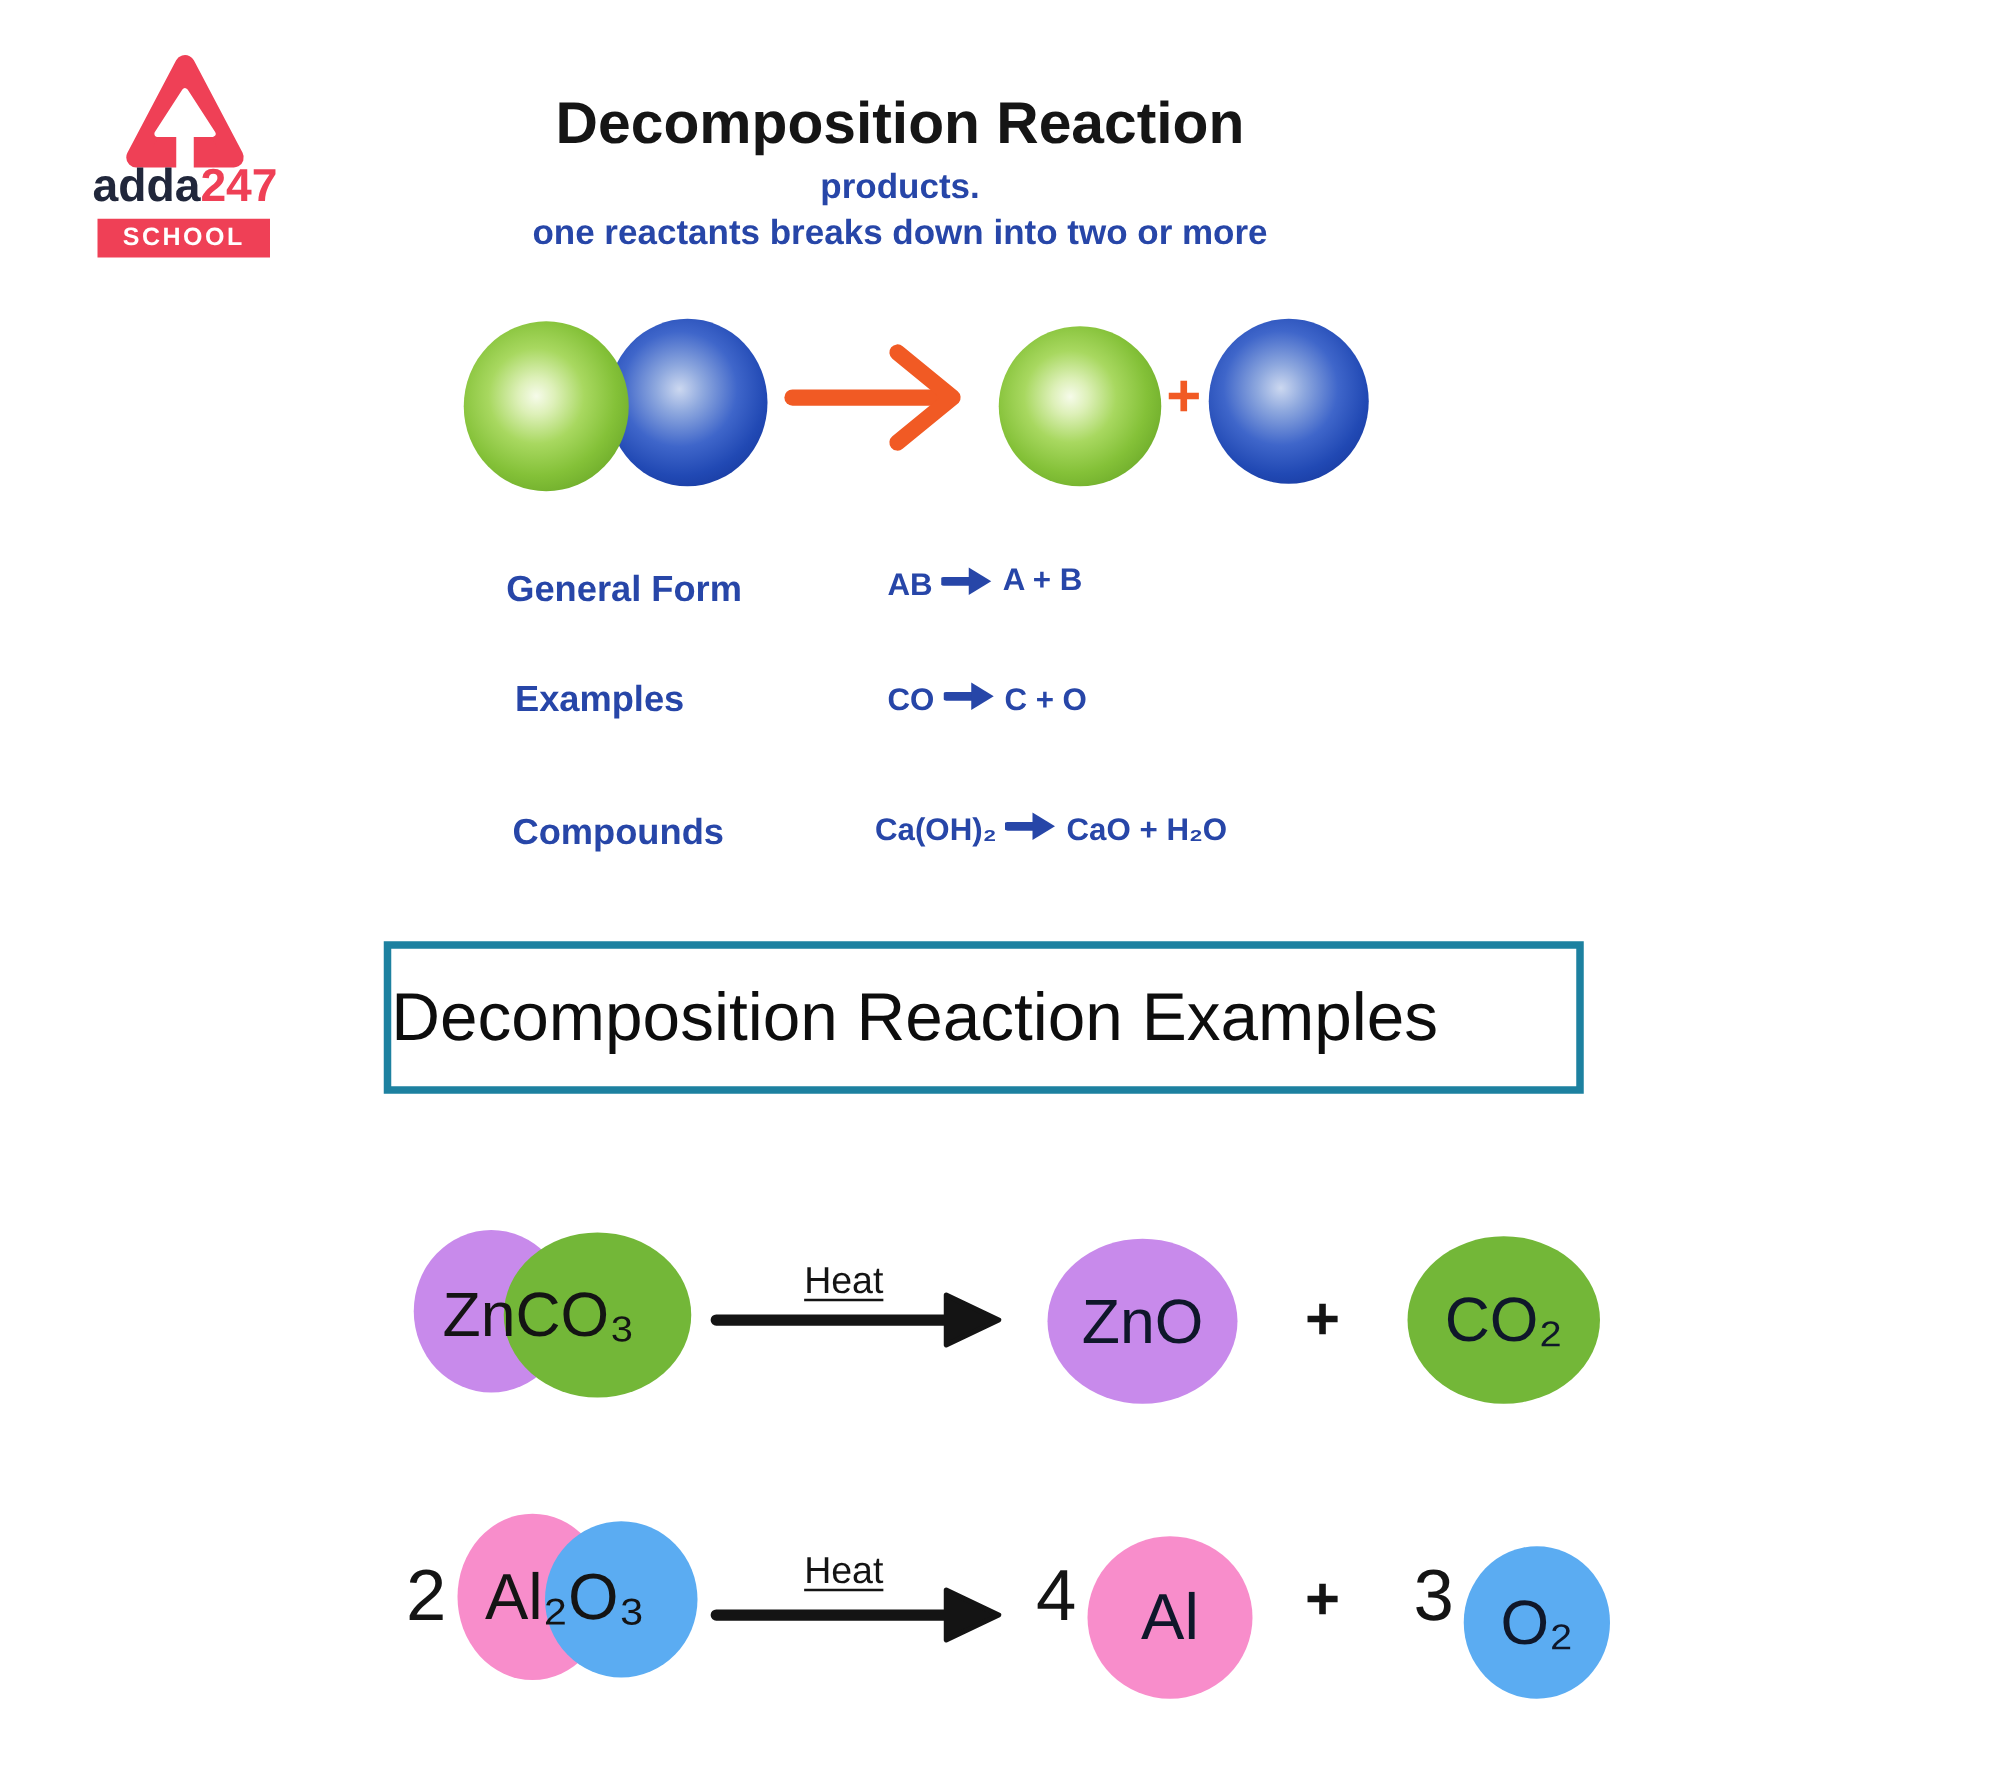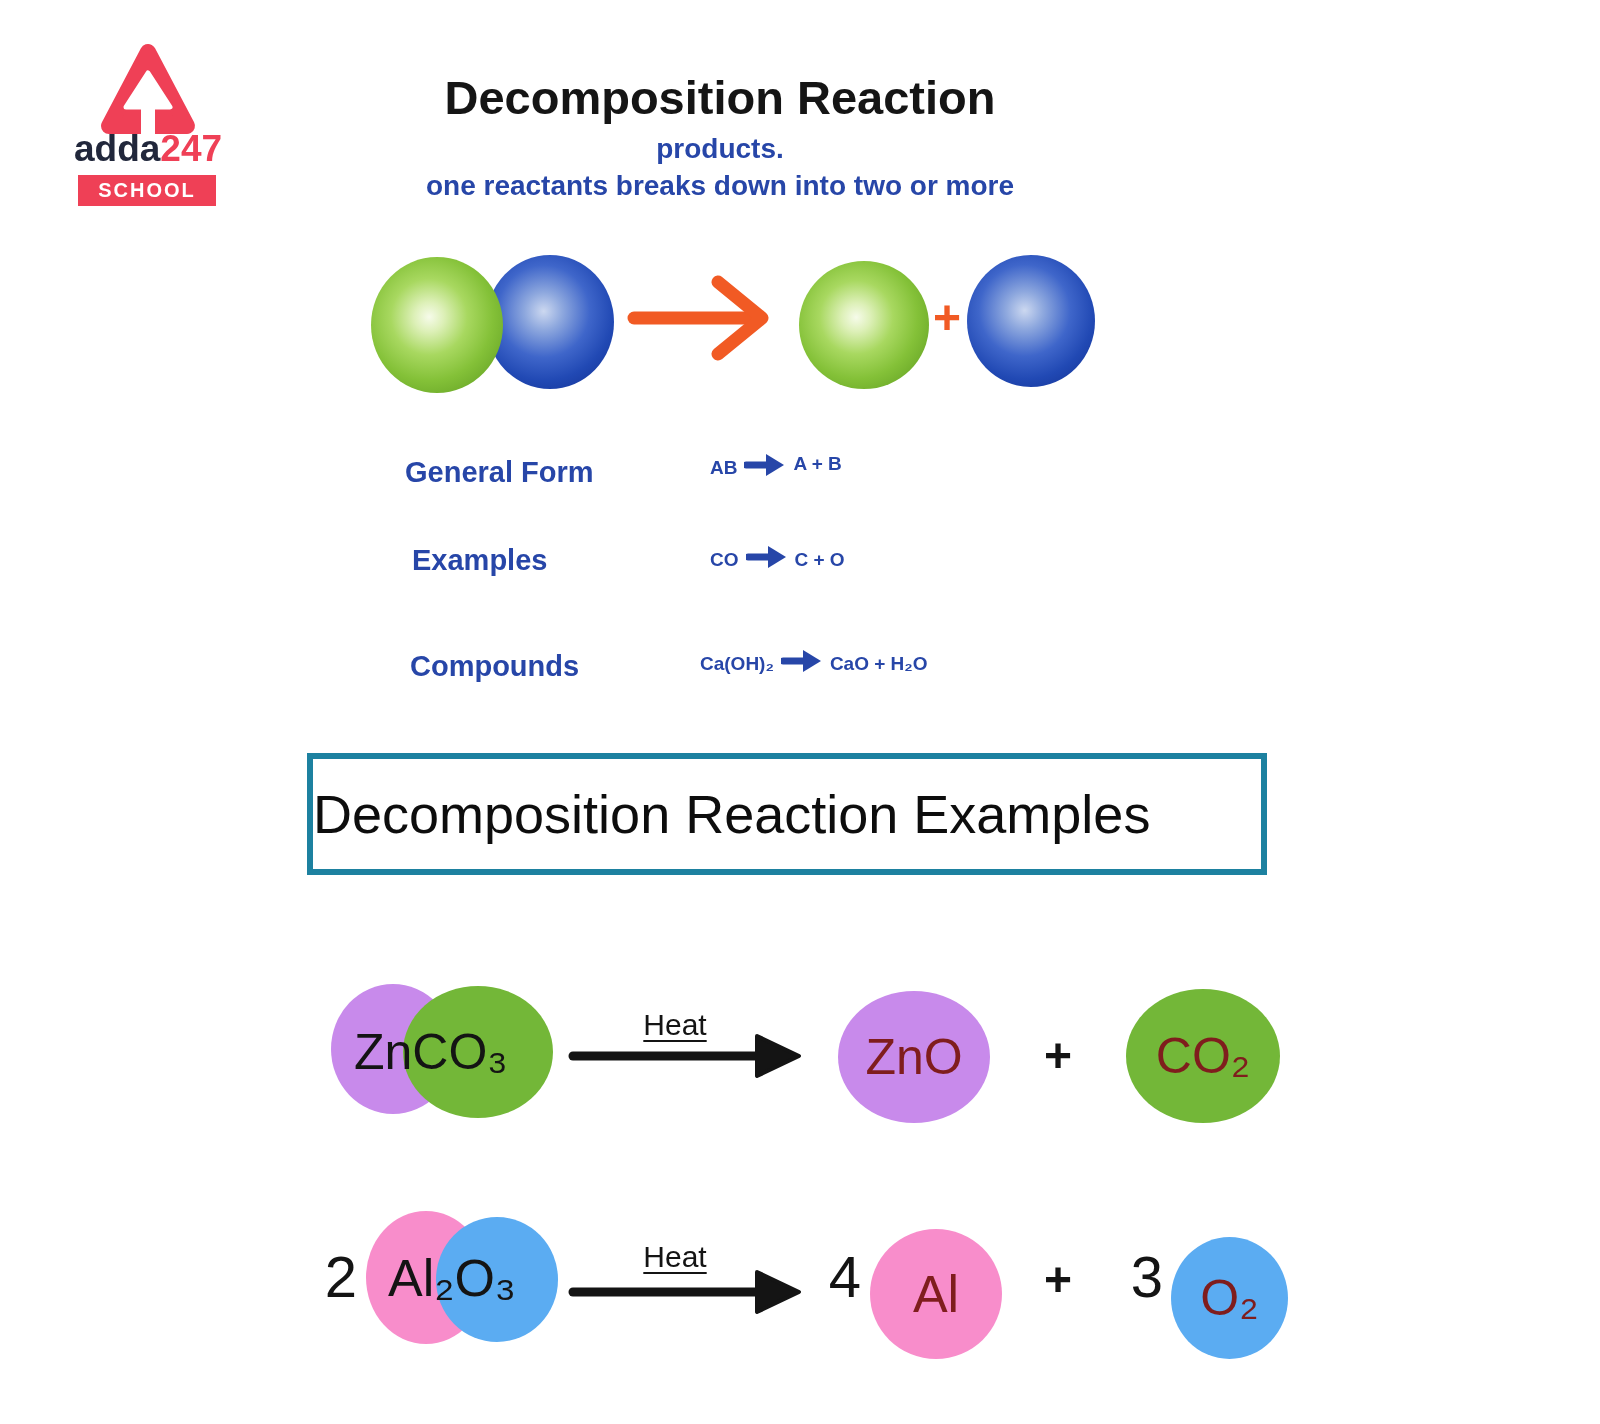--- a/index.html
+++ b/index.html
@@ -30,37 +30,37 @@
   .sphere { position:absolute; border-radius:50%; }
   .sphere-green { background:radial-gradient(circle at 44% 44%,
       #f6fbea 0%, #ddf0b8 14%, #a8d860 36%, #84c138 60%, #6aa828 82%, #578c1d 100%); }
   .sphere-blue { background:radial-gradient(circle at 45% 42%,
       #ccd8f0 0%, #8ea8de 18%, #3f66ca 44%, #2149b4 66%, #16379b 86%, #102c85 100%); }
   .orange-plus { position:absolute; color:#f15a24; font-size:48px; font-weight:bold;
     text-align:center; line-height:48px; }
 
   
   .form-label { position:absolute; font-size:29px; font-weight:bold; color:#2746a8; }
-  .form-formula { position:absolute; font-size:19px; font-weight:bold; color:#2746a8;
+  .form-formula { position:absolute; font-size:25px; font-weight:bold; color:#2746a8;
     display:flex; align-items:center; gap:7px; }
   .formula-arrow-svg { display:inline-block; }
 
   
   .examples-box { position:absolute; left:307px; top:753px; width:960px; height:122px;
     border:6px solid #1d81a0; background:#ffffff;
     display:flex; align-items:center; }
   .examples-box-title { font-size:54px; font-weight:normal; color:#0d0d0d; letter-spacing:0px; }
 
   
   .blob { position:absolute; border-radius:50%; display:flex; align-items:center; justify-content:center; }
   .blob-purple { background:#c88aeb; }
   .blob-green  { background:#73b738; }
   .blob-pink   { background:#f88dcb; }
   .blob-skyblue{ background:#5bacf2; }
-  .blob-text { font-size:50px; color:#7f1d1d; }
+  .blob-text { font-size:50px; color:#0f172a; }
   .overlap-text { position:absolute; font-size:50px; color:#141414; line-height:52px; z-index:3; }
   .heat-label { position:absolute; width:150px; text-align:center; font-size:30px; color:#141414;
     text-decoration:underline; text-underline-offset:5px; text-decoration-thickness:2px; }
   .coefficient { position:absolute; font-size:58px; line-height:58px; color:#141414; text-align:center; }
   .black-plus { position:absolute; width:60px; text-align:center; font-size:48px; line-height:48px;
     font-weight:bold; color:#141414; }
 </style>
 </head>
 <body>
 

